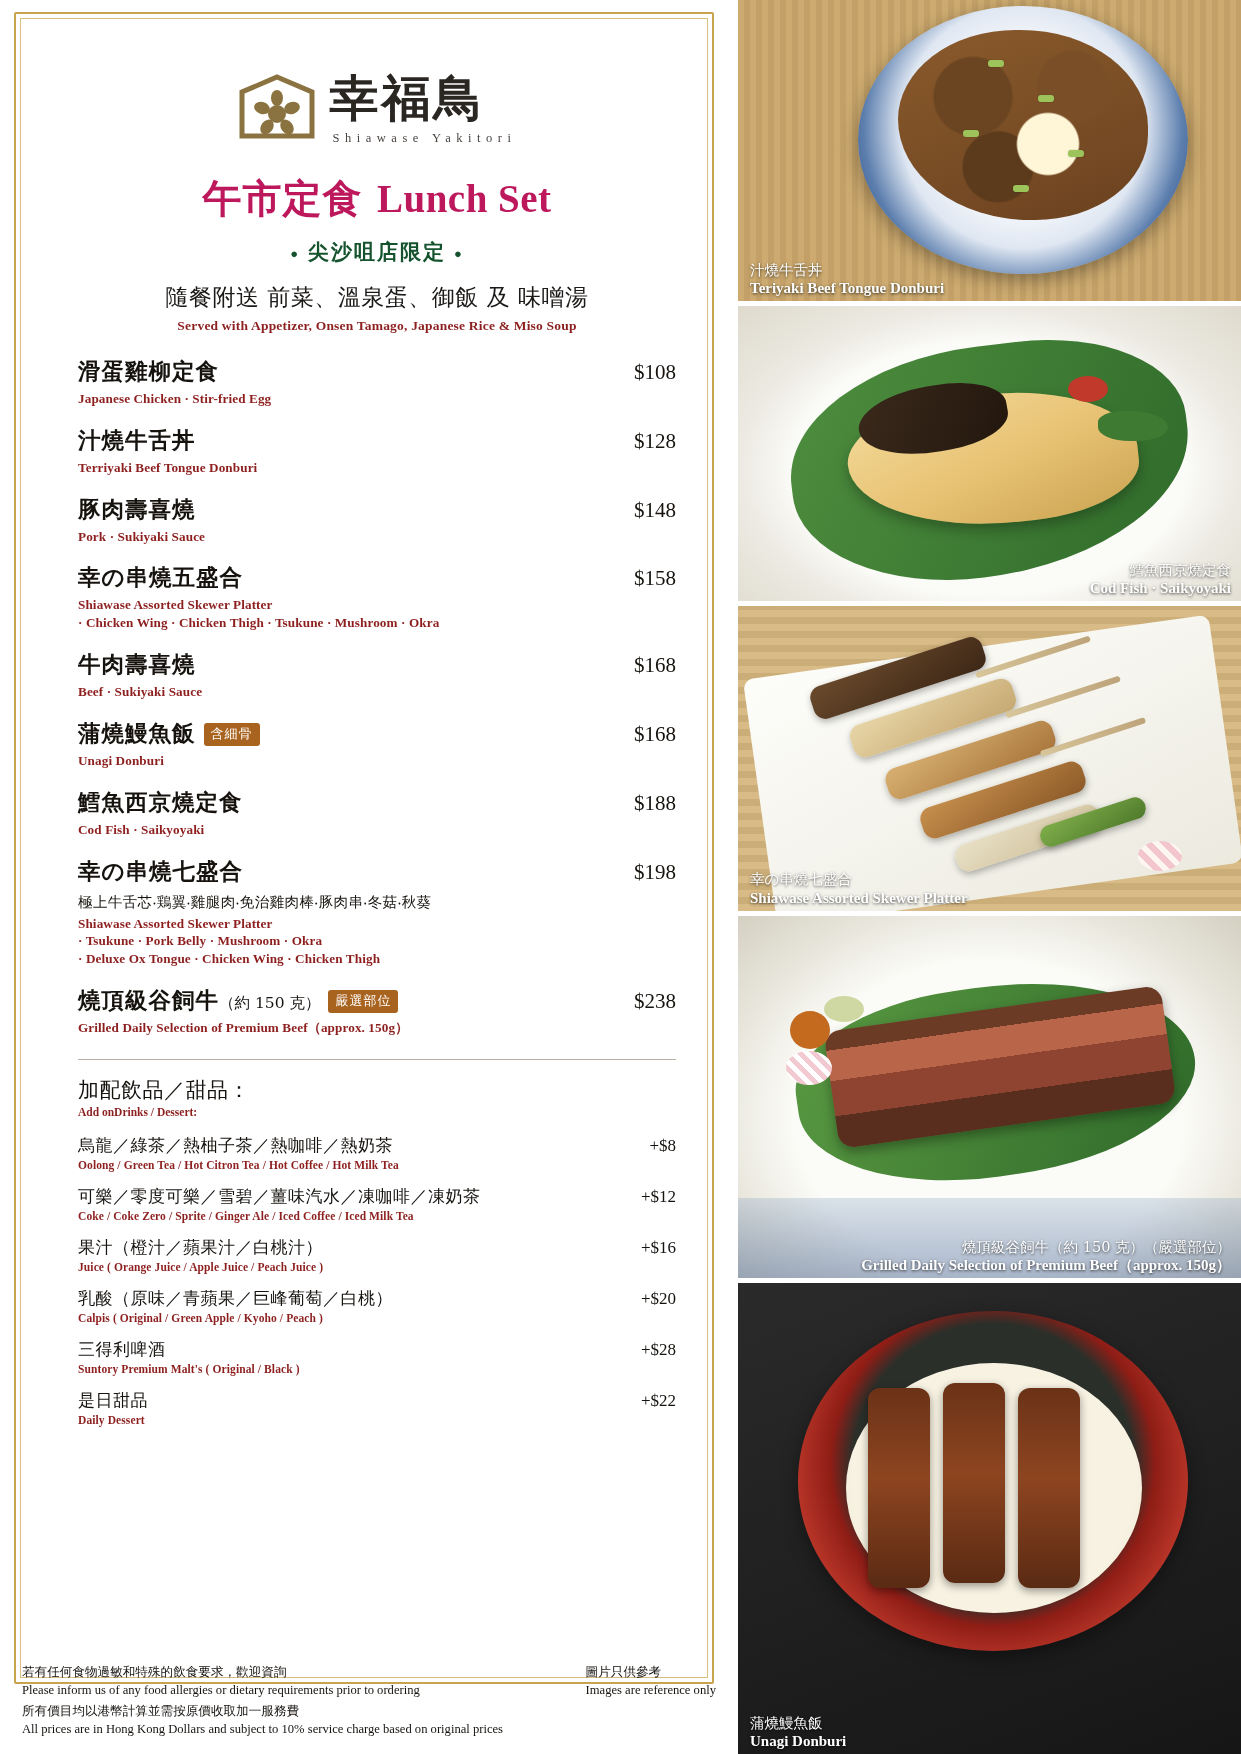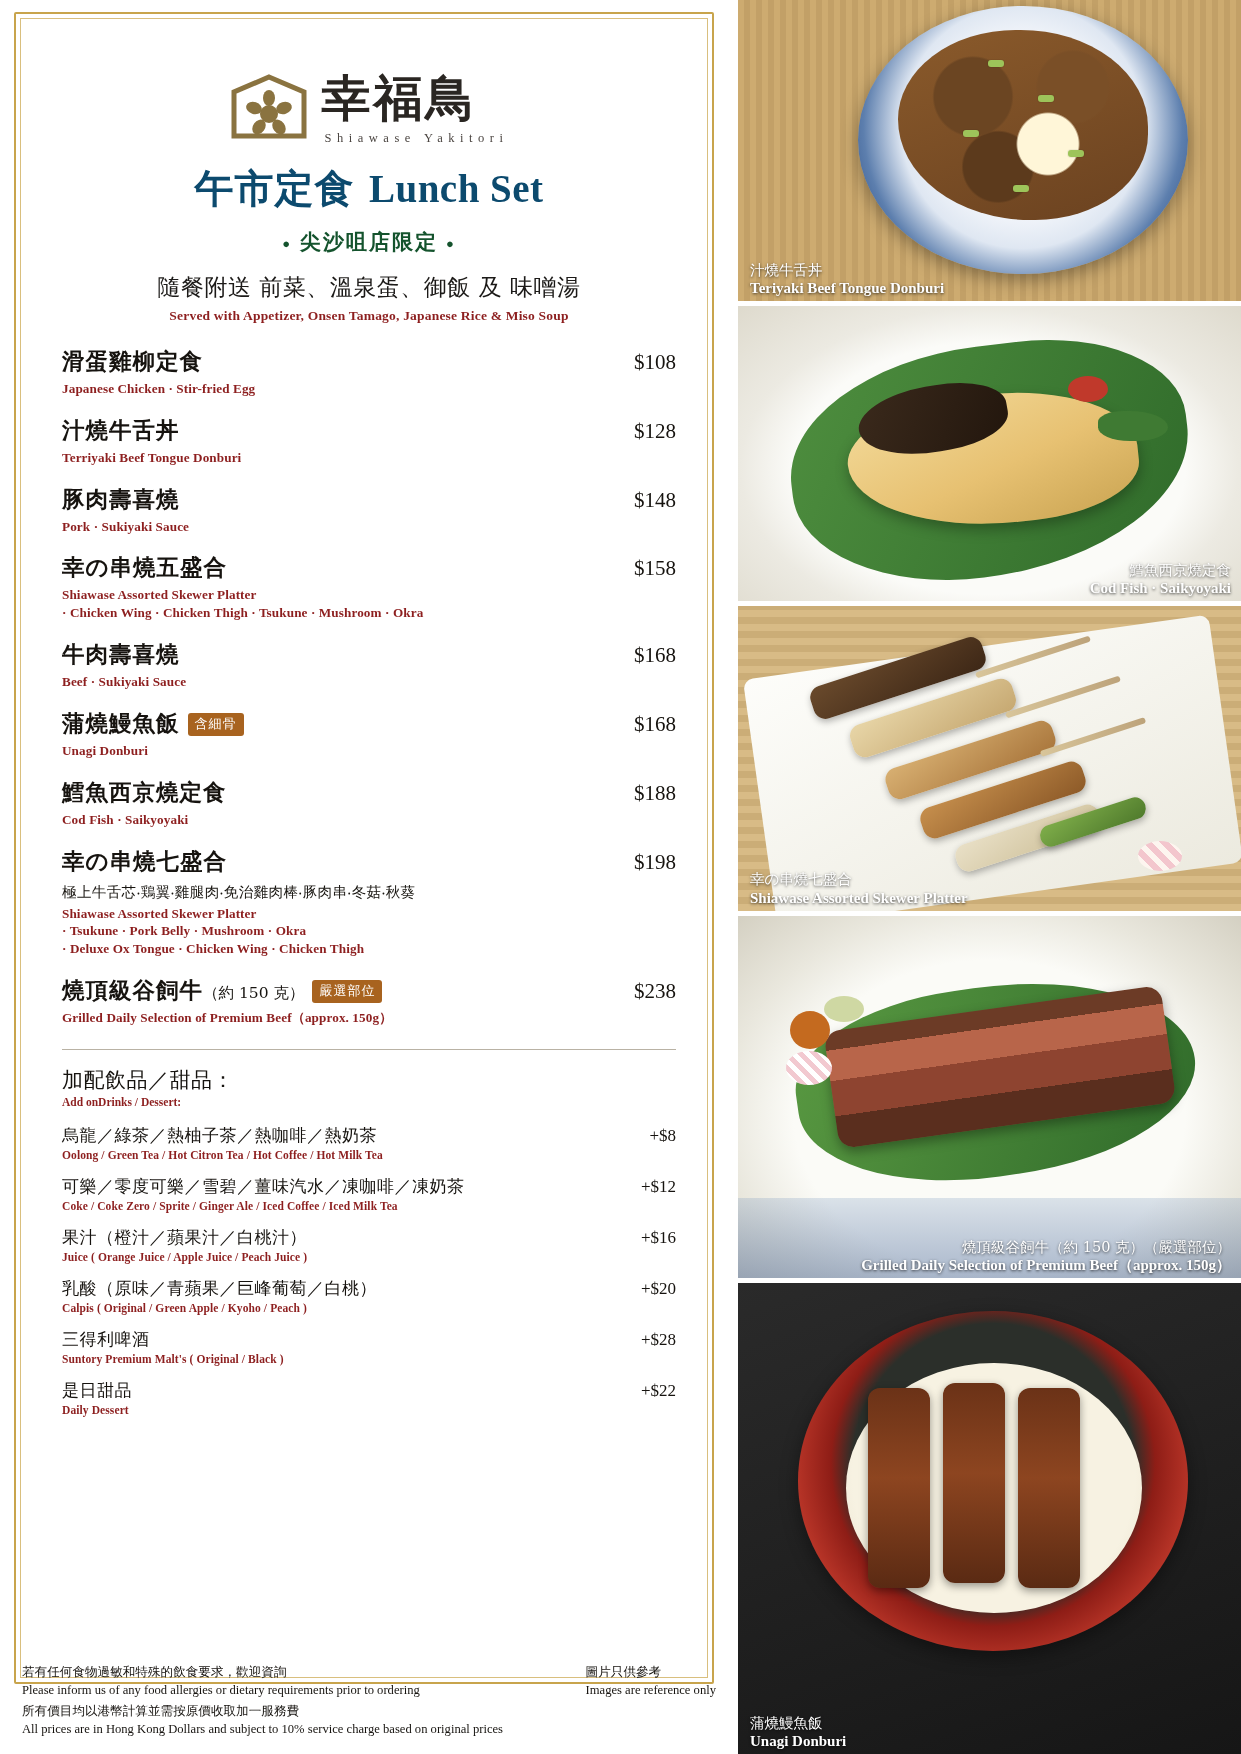--- a/index.html
+++ b/index.html
@@ -34,21 +34,21 @@
     border-radius: 2px;
   }
   .menu-frame:after {
     content: "";
     position: absolute;
     left: 4px; top: 4px; right: 4px; bottom: 4px;
     border: 1px solid #d9bf7e;
   }
   .menu-inner {
     position: relative;
-    padding: 34px 40px 0 40px;
+    padding: 34px 40px 0 56px;
     z-index: 2;
   }
   
   .logo-row {
     display: flex;
     align-items: center;
     justify-content: center;
     gap: 14px;
     margin-top: 22px;
   }
@@ -70,24 +70,24 @@
   .logo-en {
     font-size: 12.5px;
     letter-spacing: 5.5px;
     color: #4a4440;
     margin-top: 8px;
     padding-left: 3px;
     font-family: "Liberation Serif", serif;
   }
   .title-main {
     text-align: center;
-    margin-top: 16px;
+    margin-top: 26px;
     font-size: 39px;
     letter-spacing: 1px;
-    color: #0c4a6e;
+    color: #be185d;
     font-family: "DejaVu Serif", serif;
     font-weight: 700;
   }
   .title-main .en { font-family: "Liberation Serif", serif; letter-spacing: 0.5px; }
   .title-sub {
     text-align: center;
     margin-top: 12px;
     font-size: 21px;
     color: #14532d;
     letter-spacing: 2px;

